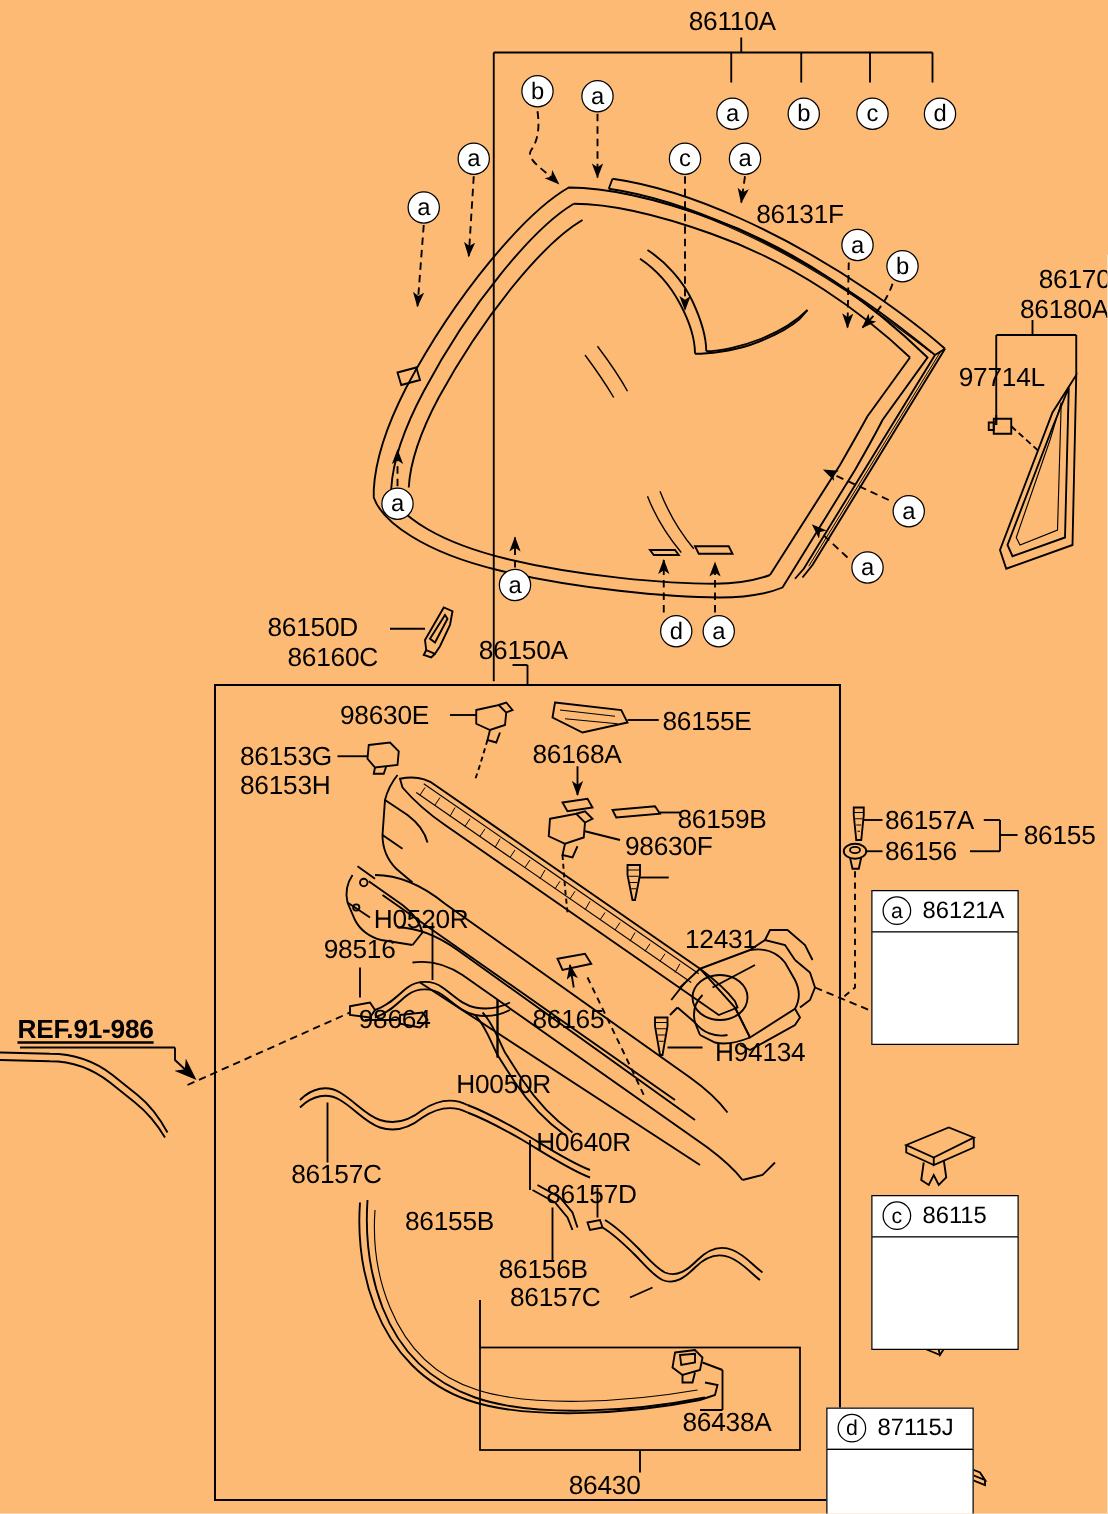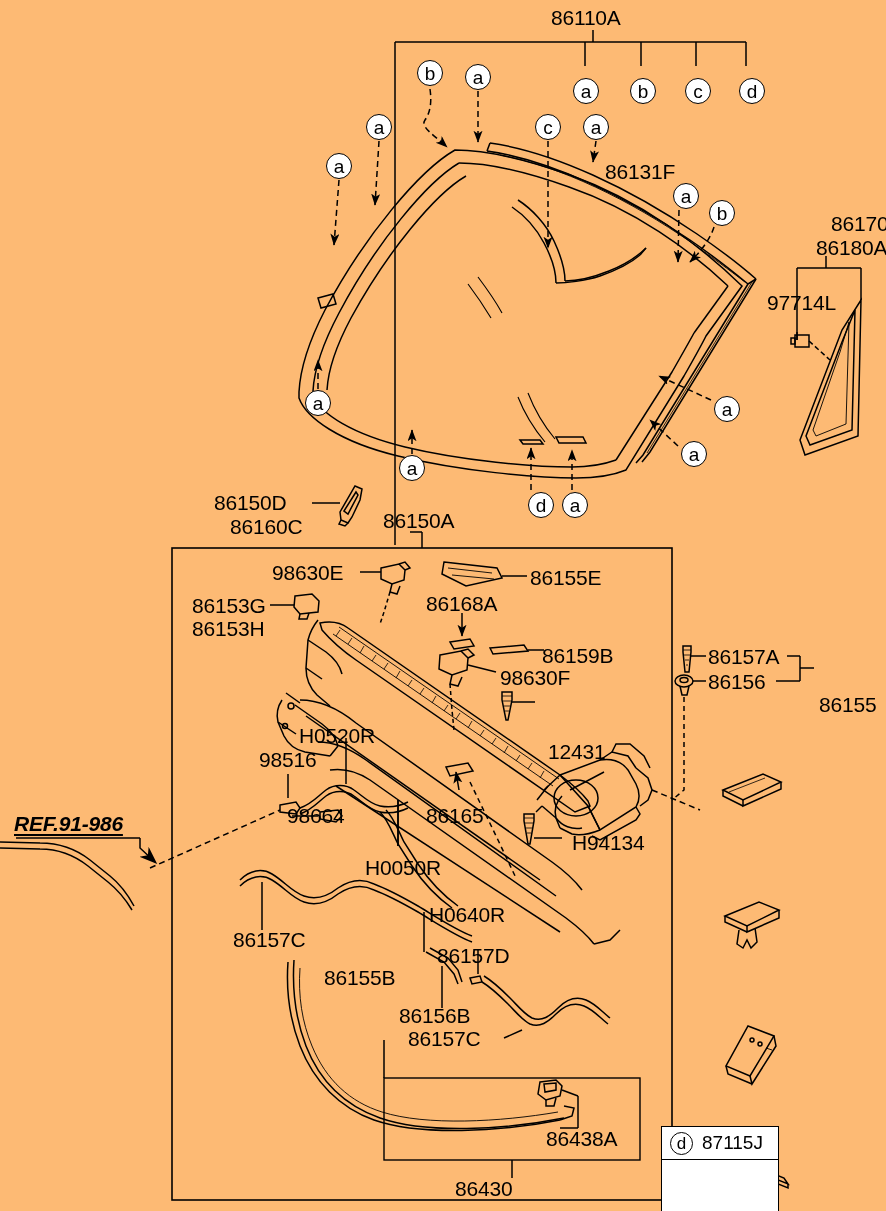--- a/index.html
+++ b/index.html
@@ -25,21 +25,21 @@
   }
   .lbl {
     position: absolute;
     font-family: "Liberation Sans", sans-serif;
     font-size: 21px;
     color: #000000;
     white-space: nowrap;
     letter-spacing: -0.2px;
     line-height: 24px;
   }
-  .lbl.bold { font-weight: bold; font-style: italic; }
+  .lbl.bold { font-weight: bold; }
   .lbl.ul { text-decoration: underline; text-underline-offset: 3px; }
   .bubble {
     position: absolute;
     width: 26px;
     height: 26px;
     border: 1.6px solid #000;
     border-radius: 50%;
     background: #fff;
     font-family: "Liberation Sans", sans-serif;
     font-size: 19px;
@@ -487,21 +487,21 @@
   <div class="lbl" style="left:233px; top:928px;">86157C</div>
   <div class="lbl" style="left:324px; top:966px;">86155B</div>
   <div class="lbl" style="left:437px; top:944px;">86157D</div>
   <div class="lbl" style="left:399px; top:1004px;">86156B</div>
   <div class="lbl" style="left:408px; top:1027px;">86157C</div>
   <div class="lbl" style="left:546px; top:1127px;">86438A</div>
   <div class="lbl" style="left:455px; top:1177px;">86430</div>
 
   <div class="lbl" style="left:708px; top:645px;">86157A</div>
   <div class="lbl" style="left:708px; top:670px;">86156</div>
-  <div class="lbl" style="left:819px; top:657px;margin-top:36px;">86155</div>
+  <div class="lbl" style="left:819px; top:657px;">86155</div>
 
   <div class="lbl bold ul" style="left:14px; top:812px;">REF.91-986</div>
 
   <div class="bubble" style="left:573px; top:78px;">a</div>
   <div class="bubble" style="left:630px; top:78px;">b</div>
   <div class="bubble" style="left:685px; top:78px;">c</div>
   <div class="bubble" style="left:739px; top:78px;">d</div>
 
   <div class="bubble" style="left:417px; top:60px;">b</div>
   <div class="bubble" style="left:465px; top:64px;">a</div>
@@ -511,22 +511,34 @@
   <div class="bubble" style="left:583px; top:114px;">a</div>
   <div class="bubble" style="left:673px; top:183px;">a</div>
   <div class="bubble" style="left:709px; top:200px;">b</div>
   <div class="bubble" style="left:714px; top:396px;">a</div>
   <div class="bubble" style="left:681px; top:441px;">a</div>
   <div class="bubble" style="left:305px; top:390px;">a</div>
   <div class="bubble" style="left:399px; top:455px;">a</div>
   <div class="bubble" style="left:528px; top:492px;">d</div>
   <div class="bubble" style="left:562px; top:492px;">a</div>
 
-
-
+  <div class="legend-cell" style="left:697px; top:712px; width:118px; height:124px;">
+    <div class="legend-head">
+      <span class="legend-bubble">a</span><span>86121A</span>
+    </div>
+    <div class="legend-body" style="height:91px;"></div>
+  </div>
+
+
+  <div class="legend-cell" style="left:697px; top:956px; width:118px; height:124px;">
+    <div class="legend-head">
+      <span class="legend-bubble">c</span><span>86115</span>
+    </div>
+    <div class="legend-body" style="height:91px;"></div>
+  </div>
 
   <div class="legend-cell" style="left:661px; top:1078px; width:118px; height:124px;margin-top:48px;">
     <div class="legend-head">
       <span class="legend-bubble">d</span><span>87115J</span>
     </div>
     <div class="legend-body" style="height:91px;"></div>
   </div>
 
 </div>
 

